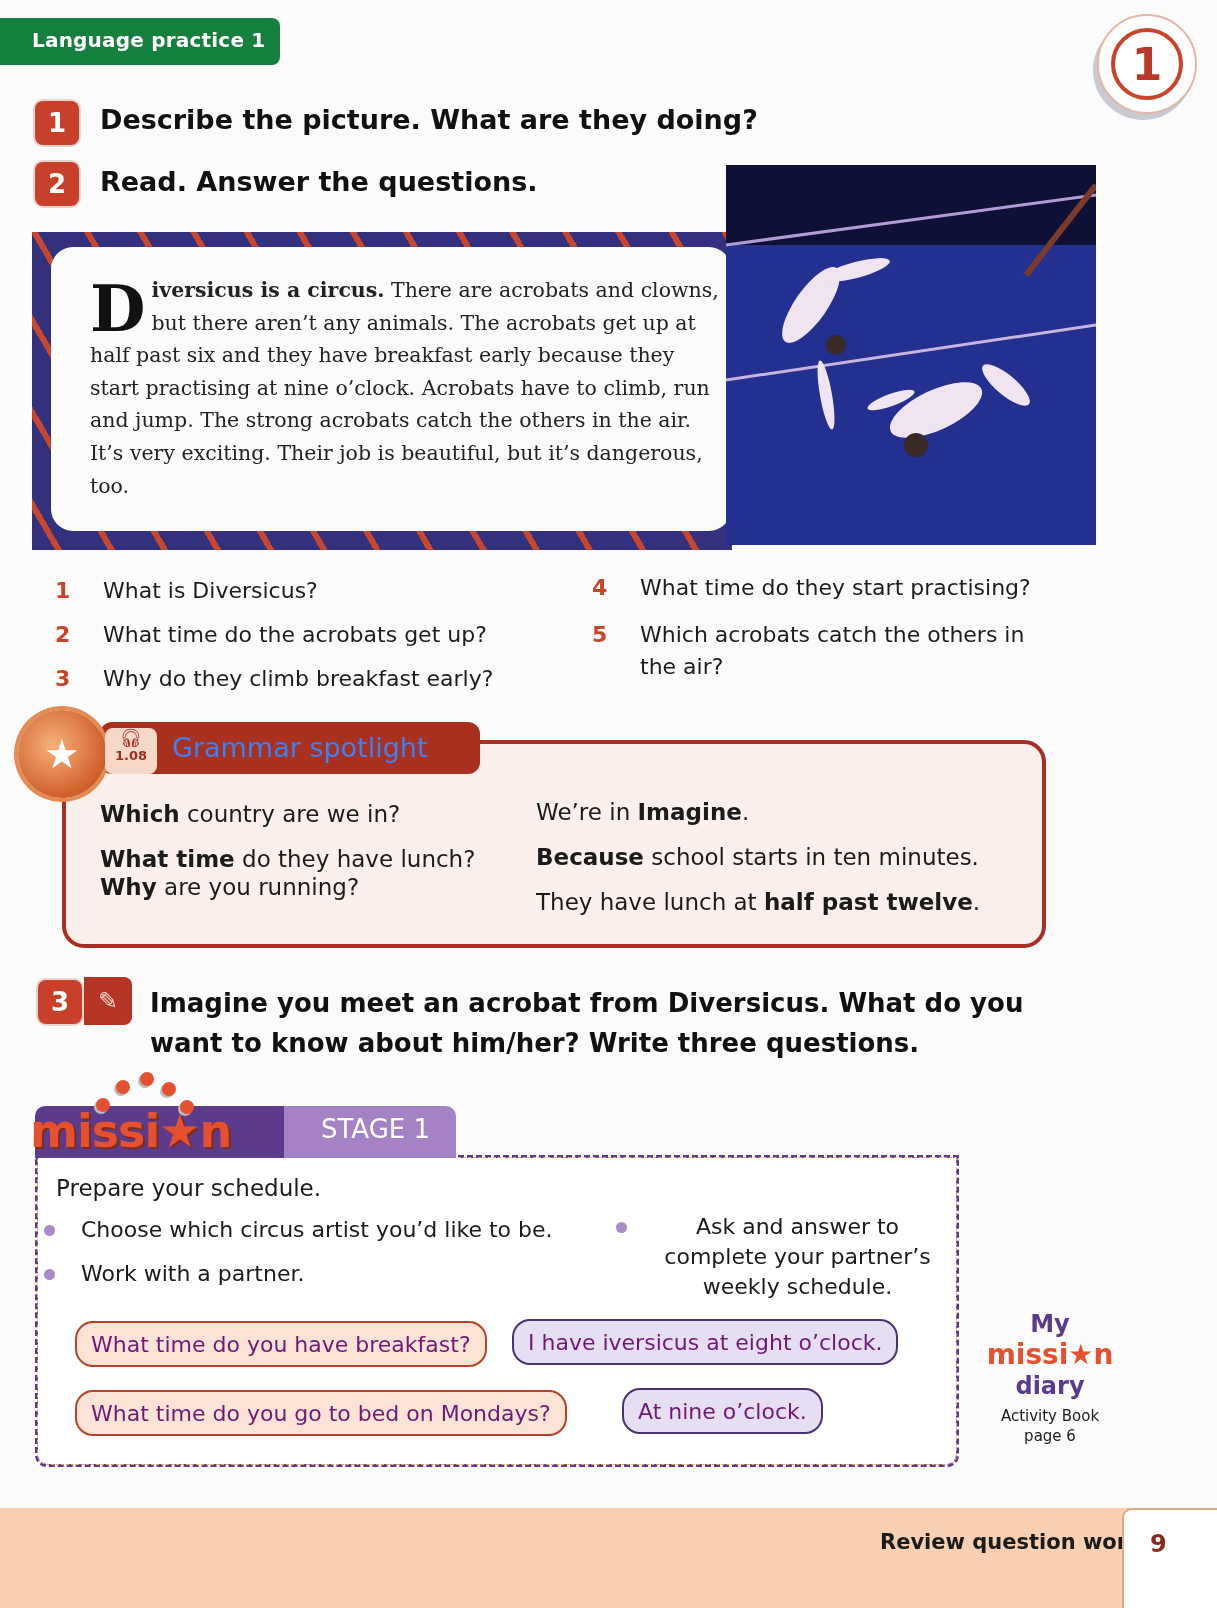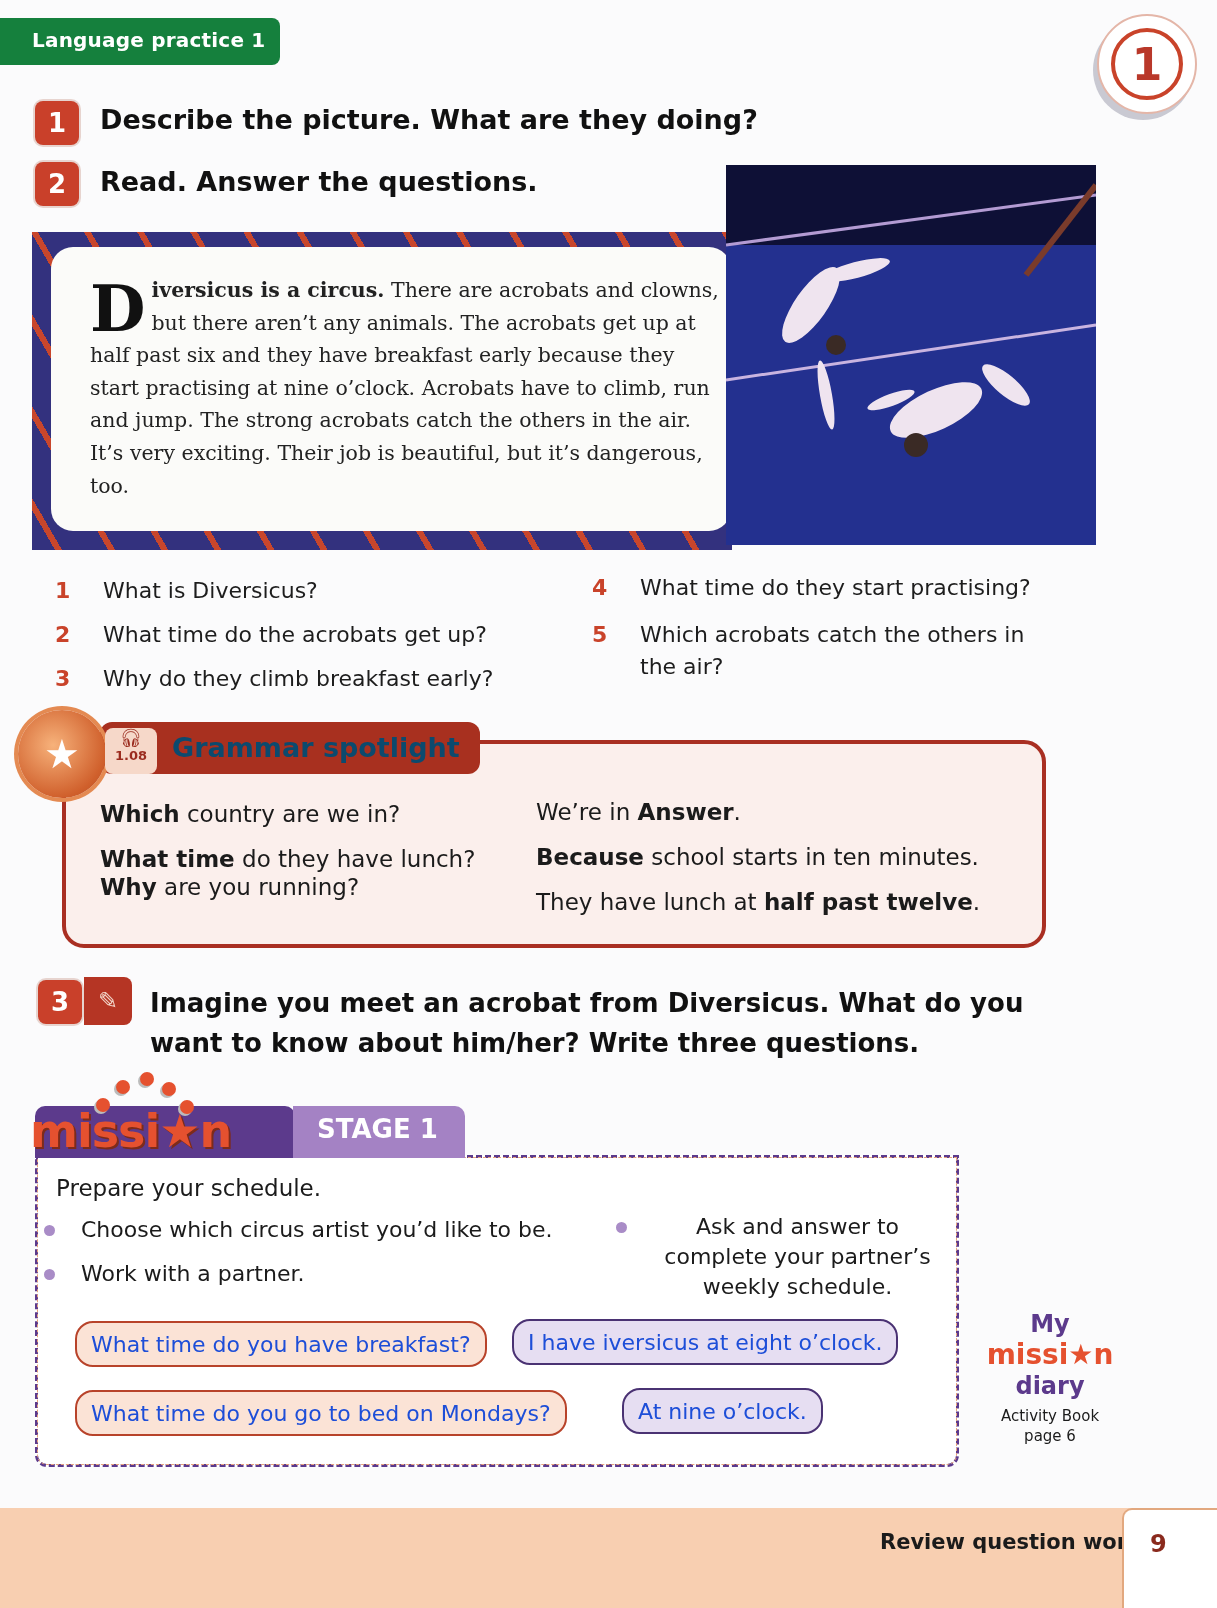--- a/index.html
+++ b/index.html
@@ -33,40 +33,40 @@
   .q-num { width: 48px; color: #c9432a; font-weight: bold; }
   .q-text { color: #1d1d1d; }
 
   
   .gs-box { left: 62px; top: 740px; width: 984px; height: 208px; border: 4px solid #a92f22; border-radius: 22px; background: #fbefec; }
   .gs-header { left: 100px; top: 722px; width: 380px; height: 52px; background: #a8301f; border-radius: 12px; }
   .gs-star { left: 18px; top: 710px; width: 88px; height: 88px; border-radius: 50%; background: radial-gradient(circle at 40% 40%, #f7b27b, #d0602c 70%, #b24a20); box-shadow: 0 0 0 4px #e48a52; display: flex; align-items: center; justify-content: center; color: #fff; font-size: 40px; }
   .gs-audio { left: 105px; top: 728px; width: 52px; height: 46px; background: #f6d8c9; border-radius: 8px; color: #9b2c1f; text-align: center; }
   .gs-audio .hp { font-size: 18px; line-height: 20px; }
   .gs-audio .track { font-size: 13px; font-weight: bold; line-height: 16px; }
-  .gs-title { left: 172px; top: 732px; color: #0c4a6e; font-weight: bold; font-size: 27px; }
+  .gs-title { left: 172px; top: 732px; color: #3b82f6; font-weight: normal; font-size: 27px; }
   .gs-line { font-size: 23px; line-height: 28px; color: #1b1b1b; white-space: nowrap; }
   .gs-line b { font-weight: bold; }
 
   
   .ex3-icon { left: 84px; top: 977px; width: 48px; height: 48px; background: #b53524; border-radius: 0 8px 8px 0; color: #f3d8cc; display: flex; align-items: center; justify-content: center; font-size: 24px; }
   .ex3-text { left: 150px; top: 983px; width: 900px; font-weight: bold; font-size: 26px; line-height: 40px; color: #111; }
 
   
   .mission-tab { left: 35px; top: 1106px; width: 260px; height: 52px; background: #5c3a8c; border-radius: 10px 10px 0 0; }
-  .stage-tab { left: 284px; top: 1106px; width: 172px; height: 52px; background: #a482c4; border-radius: 0 10px 0 0; color: #fff; font-weight: bold; font-size: 26px; padding: 8px 0 0 24px; margin-left: 9px; }
+  .stage-tab { left: 284px; top: 1106px; width: 172px; height: 52px; background: #a482c4; border-radius: 0 10px 0 0; color: #fff; font-weight: normal; font-size: 26px; padding: 8px 0 0 37px; }
   .mission-word { left: 30px; top: 1104px; color: #e5512f; font-weight: bold; font-size: 46px; letter-spacing: -1px; font-family: "DejaVu Sans", sans-serif; text-shadow: 2px 2px 0 #7d2b1a; }
   .mission-dots { left: 96px; top: 1072px; }
   .mission-dots span { position: absolute; width: 14px; height: 14px; border-radius: 50%; background: #e5512f; box-shadow: -2px 2px 0 #bbb; }
   .mission-box { left: 35px; top: 1155px; width: 924px; height: 312px; border: 3px dashed #5c3a8c; border-radius: 0 0 12px 12px; background: #fff; outline: 1px dashed #e7a37c; outline-offset: -3px; }
   .mission-heading { left: 56px; top: 1175px; font-size: 23px; color: #1b1b1b; }
   .bullet { display: flex; font-size: 22px; line-height: 30px; color: #1b1b1b; }
   .bullet .dot { width: 11px; height: 11px; border-radius: 50%; background: #a98cc7; margin: 10px 26px 0 4px; flex: none; }
 
-  .bubble { height: 46px; border-radius: 18px; font-size: 22px; display: flex; align-items: center; padding: 0 14px; color: #1d4ed8; white-space: nowrap; }
+  .bubble { height: 46px; border-radius: 18px; font-size: 22px; display: flex; align-items: center; padding: 0 14px; color: #701a75; white-space: nowrap; }
   .bubble.q { background: #fbe3d6; border: 2px solid #b8432a; }
   .bubble.a { background: #e6def2; border: 2px solid #4a3273; }
 
   .diary { left: 980px; top: 1310px; width: 140px; text-align: center; }
   .diary .my, .diary .di { color: #5c3a8c; font-weight: bold; font-size: 24px; line-height: 28px; }
   .diary .ms { color: #e5512f; font-weight: bold; font-size: 28px; line-height: 34px; }
   .diary .ab { font-size: 15px; line-height: 20px; color: #1b1b1b; margin-top: 6px; }
 
   
   .footer { left: 0; top: 1508px; width: 1217px; height: 100px; background: #f8cfb1; }
@@ -146,21 +146,21 @@
   <div class="track">1.08</div>
 </div>
 <div class="abs gs-title">Grammar spotlight</div>
 
 <div class="abs" style="left:100px;top:800px;">
   <div class="gs-line" style="margin-bottom:17px;"><b>Which</b><span> country are we in?</span></div>
   <div class="gs-line"><b>What time</b><span> do they have lunch?</span></div>
   <div class="gs-line" style="margin-bottom:17px;"><b>Why</b><span> are you running?</span></div>
 </div>
 <div class="abs" style="left:536px;top:798px;">
-  <div class="gs-line" style="margin-bottom:17px;"><span>We’re in </span><b>Answer</b><span>.</span></div>
+  <div class="gs-line" style="margin-bottom:17px;"><span>We’re in </span><b>Imagine</b><span>.</span></div>
   <div class="gs-line" style="margin-bottom:17px;"><span></span><b>Because</b><span> school starts in ten minutes.</span></div>
   <div class="gs-line"><span>They have lunch at </span><b>half past twelve</b><span>.</span></div>
 </div>
 
 <div class="abs ex-num" style="left:38px;top:980px;">3</div>
 <div class="abs ex3-icon">✎</div>
 <div class="abs ex3-text">Imagine you meet an acrobat from Diversicus. What do you want to know about him/her? Write three questions.</div>
 
 <div class="abs mission-box"></div>
 <div class="abs mission-tab"></div>

